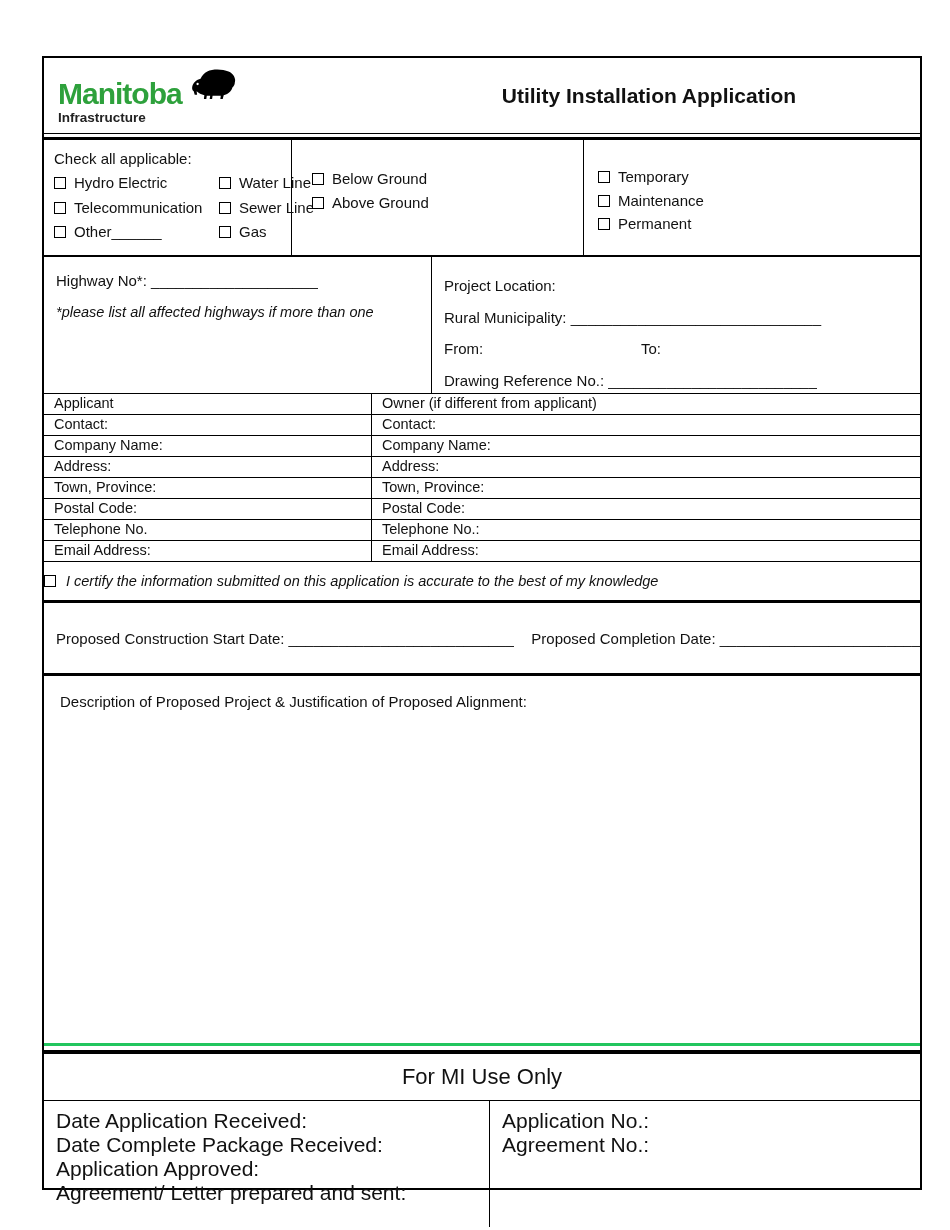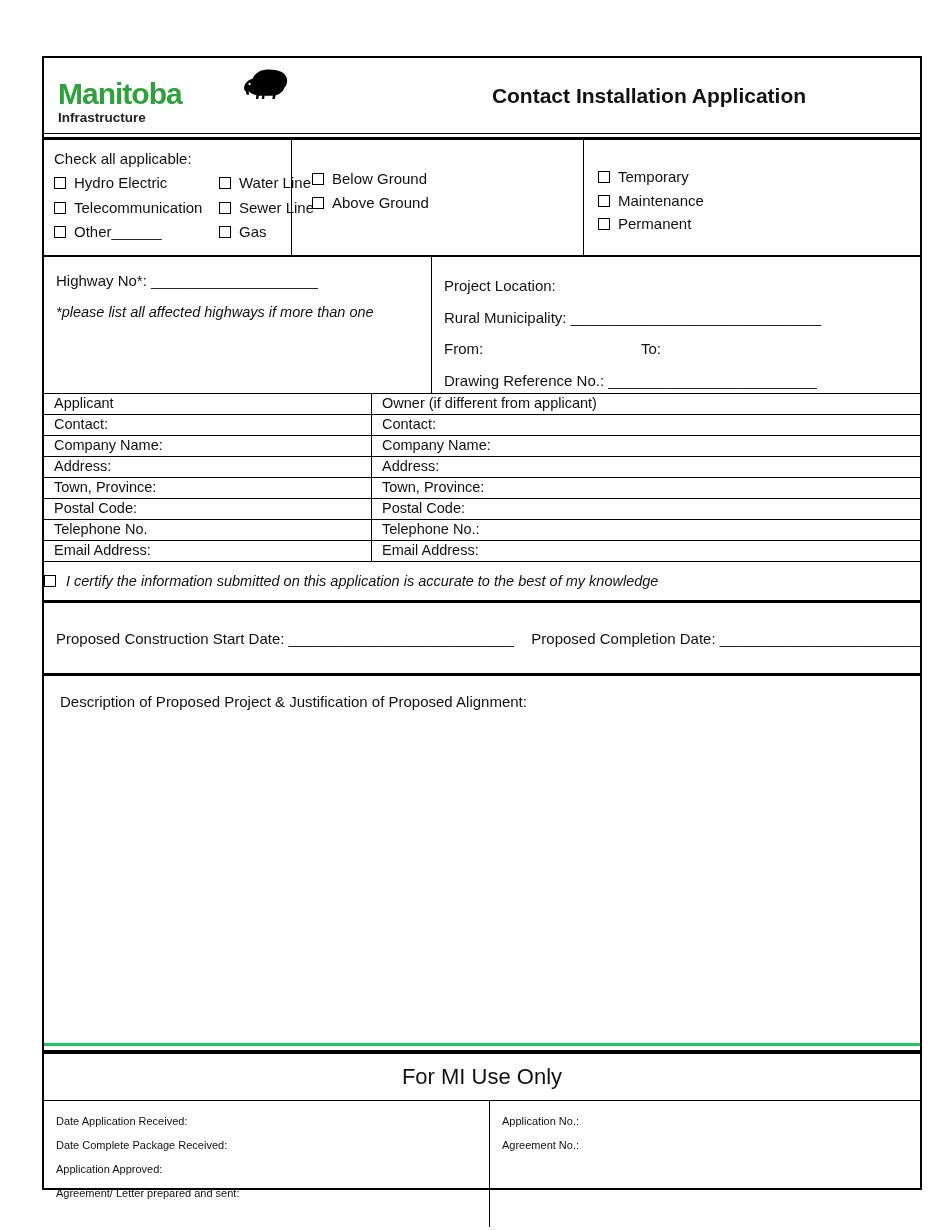--- a/index.html
+++ b/index.html
@@ -4,21 +4,21 @@
 <style>
   :root{ --brand-green:#2ea13c; --ink:#111; }
   *{ box-sizing:border-box; margin:0; padding:0; }
   html,body{ width:950px; height:1230px; background:#fff; font-family:"Liberation Sans", sans-serif; color:var(--ink); }
   .page{ position:relative; width:950px; height:1230px; background:#fff; overflow:hidden; }
   .form{ position:absolute; left:42px; top:56px; width:880px; height:1134px; border:2.5px solid #000; background:#fff; }
 
   
   .header{ height:76px; display:flex; align-items:center; padding:0 14px; border-bottom:1.5px solid #000; }
   .logo{ width:238px; }
-  .logo-top{ display:flex; align-items:flex-end;justify-content:space-between; }
+  .logo-top{ display:flex; align-items:flex-end; }
   .wordmark{ font-size:30px; font-weight:bold; letter-spacing:-1px; color:var(--brand-green); line-height:1; }
   .bison{ margin-left:4px; margin-bottom:2px; }
   .logo-sub{ font-size:13.5px; font-weight:bold; color:#222; margin-top:1px; }
   .title-wrap{ flex:1; text-align:center; padding-left:96px; }
   .title{ font-size:21px; font-weight:bold; }
   .gap3{ height:3px; background:#fff; }
   .thick-rule{ height:3px; background:#000; }
 
   
   .row-apply{ display:flex; height:117px; border-bottom:2px solid #000; font-size:15px; }
@@ -55,21 +55,21 @@
   .date-start{ width:478px; white-space:nowrap; }
   .date-end{ flex:1; white-space:nowrap; }
 
   
   .row-desc{ height:370px; border-bottom:3px solid #22c55e; padding:17px 0 0 16px; font-size:15px; }
 
   
   .mi-gap{ height:4px; background:#fff; }
   .mi{ border-top:4px solid #000; }
   .mi-head{ height:47px; border-bottom:1.5px solid #000; display:flex; align-items:center; justify-content:center; font-size:22px; font-weight:normal; }
-  .mi-table{ display:flex; height:126px; font-size:11px; }
+  .mi-table{ display:flex; height:126px; font-size:21px; }
   .mi-left{ width:446px; border-right:1.5px solid #000; padding:8px 0 0 12px; }
   .mi-right{ flex:1; padding:8px 0 0 12px; }
   .mi-line{ line-height:24px; }
 </style>
 </head>
 <body>
 
 <div class="page">
   <div class="form">
 
@@ -80,21 +80,21 @@
           <span class="bison">
             <svg width="58" height="36" viewBox="0 0 120 70">
               <path fill="#000" d="M30 22 C22 24 15 30 13 38 C12 42 13 46 16 48 L18 55 L23 55 L22 48 C26 52 32 55 38 56 L37 64 L42 64 L43 57 L50 57 L49 64 L54 64 L55 57 L72 57 L71 64 L76 64 L78 56 C86 54 94 48 96 40 C99 38 101 34 101 30 C104 22 98 11 88 7 C76 2 56 1 44 7 C38 10 33 16 30 22 Z"></path>
               <circle cx="24" cy="33" r="2.4" fill="#fff"></circle>
             </svg>
           </span>
         </div>
         <div class="logo-sub">Infrastructure</div>
       </div>
       <div class="title-wrap">
-        <span class="title">Contact Installation Application</span>
+        <span class="title">Utility Installation Application</span>
       </div>
     </div>
     <div class="gap3"></div>
     <div class="thick-rule"></div>
 
     <div class="row-apply">
       <div class="apply-c1">
         <div class="apply-title">Check all applicable:</div>
         <div class="apply-grid">
           <div class="item"><span class="cb"></span><span>Hydro Electric</span></div>

